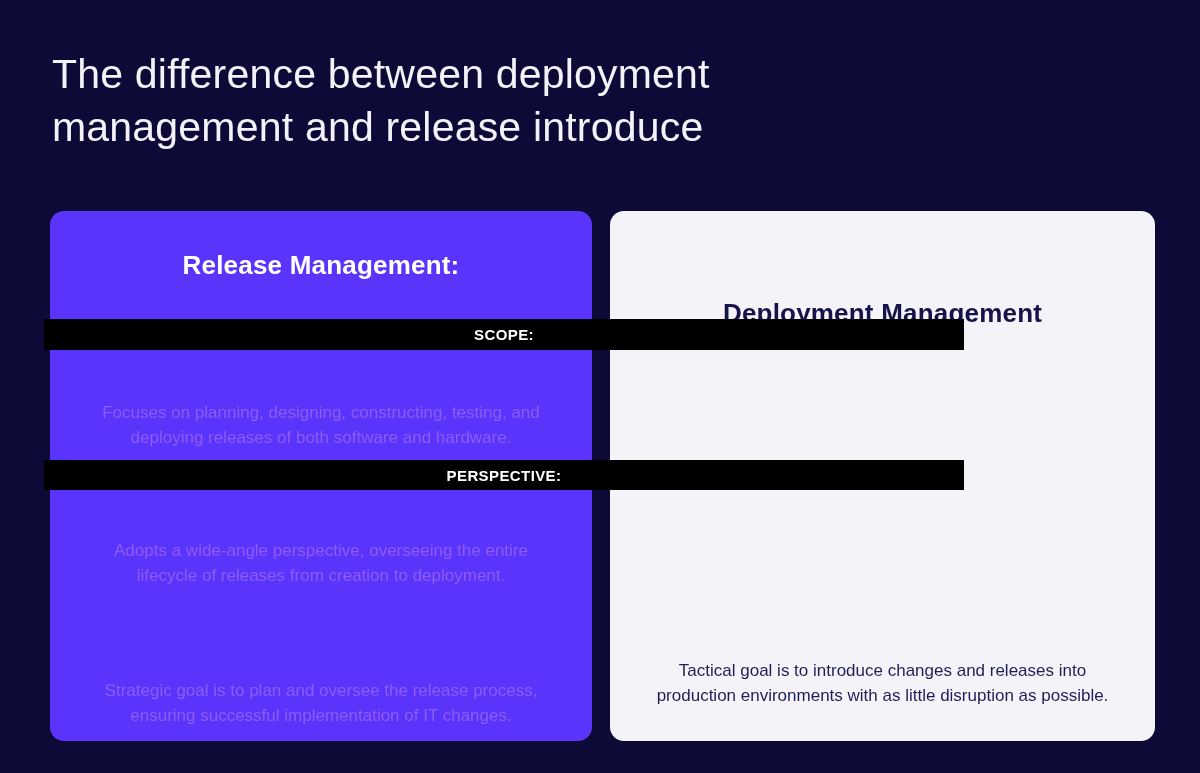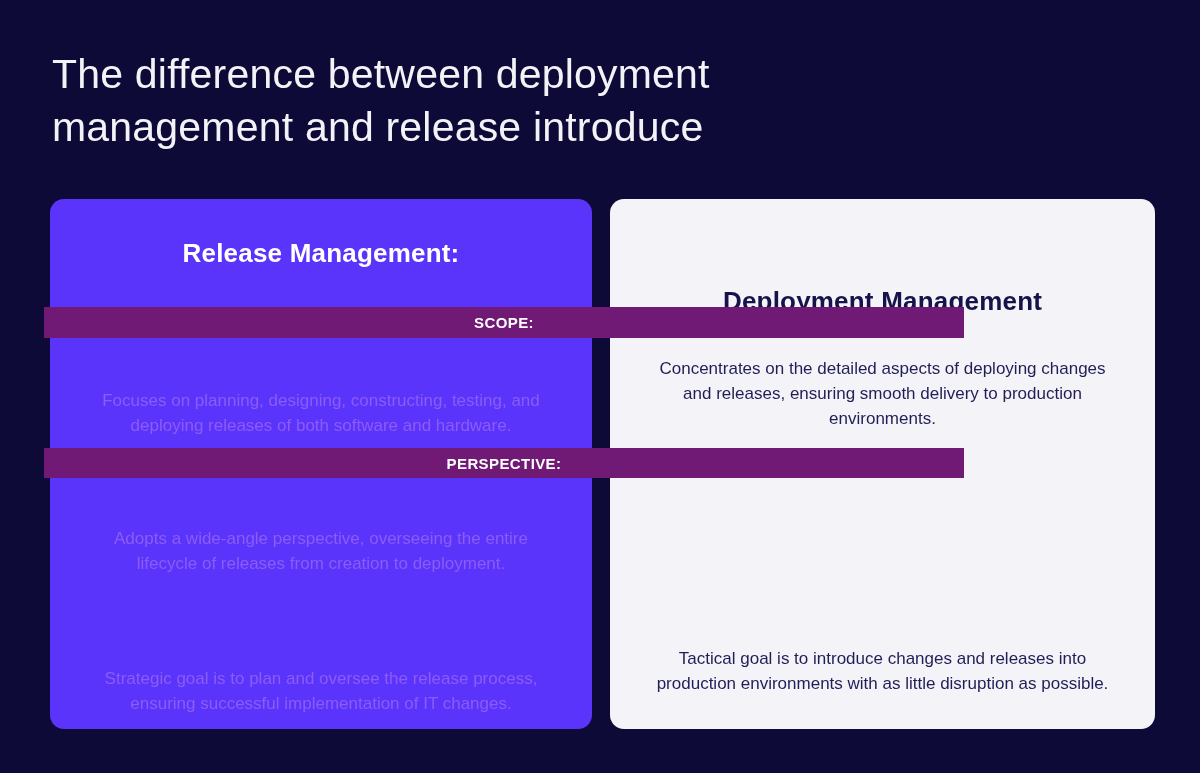--- a/index.html
+++ b/index.html
@@ -25,21 +25,21 @@
     line-height: 53px;
     font-weight: 400;
     letter-spacing: 0.2px;
     color: #F3F2F7;
   }
   .title-line { display: block; }
 
   .board {
     position: absolute;
     left: 50px;
-    top: 199px;
+    top: 211px;
     width: 905px;
     height: 530px;
   }
   .card {
     position: absolute;
     top: 0;
     height: 530px;
     border-radius: 14px;
   }
   .card-left  { left: 0;    width: 542px; background: #5B34FB; }
@@ -56,21 +56,21 @@
     font-weight: 700;
     letter-spacing: 0.2px;
   }
   .hdr-left  { left: 0;     width: 542px; color: #FFFFFF; }
   .hdr-right { left: 560px; width: 545px; color: #16134B; margin-top: 48px; }
 
   .band {
     position: absolute;
     left: -6px;
     right: -9px;
-    background: #701a75;
+    background: #000000;
     display: flex;
     align-items: center;
     justify-content: center;
     color: #FFFFFF;
     font-size: 15px;
     font-weight: 700;
     letter-spacing: 0.4px;
   }
   .band-1 { top: 108px; height: 31px; }
   .band-2 { top: 249px; height: 30px; text-align: center; }
@@ -114,23 +114,20 @@
     <div class="hdr hdr-right">
       <span>Deployment Management</span>
     </div>
 
     <div class="band band-1">
       <span>SCOPE:</span>
     </div>
     <div class="cell cell-left row-1">
       <p>Focuses on planning, designing, constructing, testing, and deploying releases of both software and hardware.</p>
     </div>
-    <div class="cell cell-right row-1">
-      <p>Concentrates on the detailed aspects of deploying changes and releases, ensuring smooth delivery to production environments.</p>
-    </div>
 
     <div class="band band-2">
       <span>PERSPECTIVE:</span>
     </div>
     <div class="cell cell-left row-2">
       <p>Adopts a wide-angle perspective, overseeing the entire lifecycle of releases from creation to deployment.</p>
     </div>
 
     <div class="cell cell-left row-3">
       <p>Strategic goal is to plan and oversee the release process, ensuring successful implementation of IT changes.</p>

